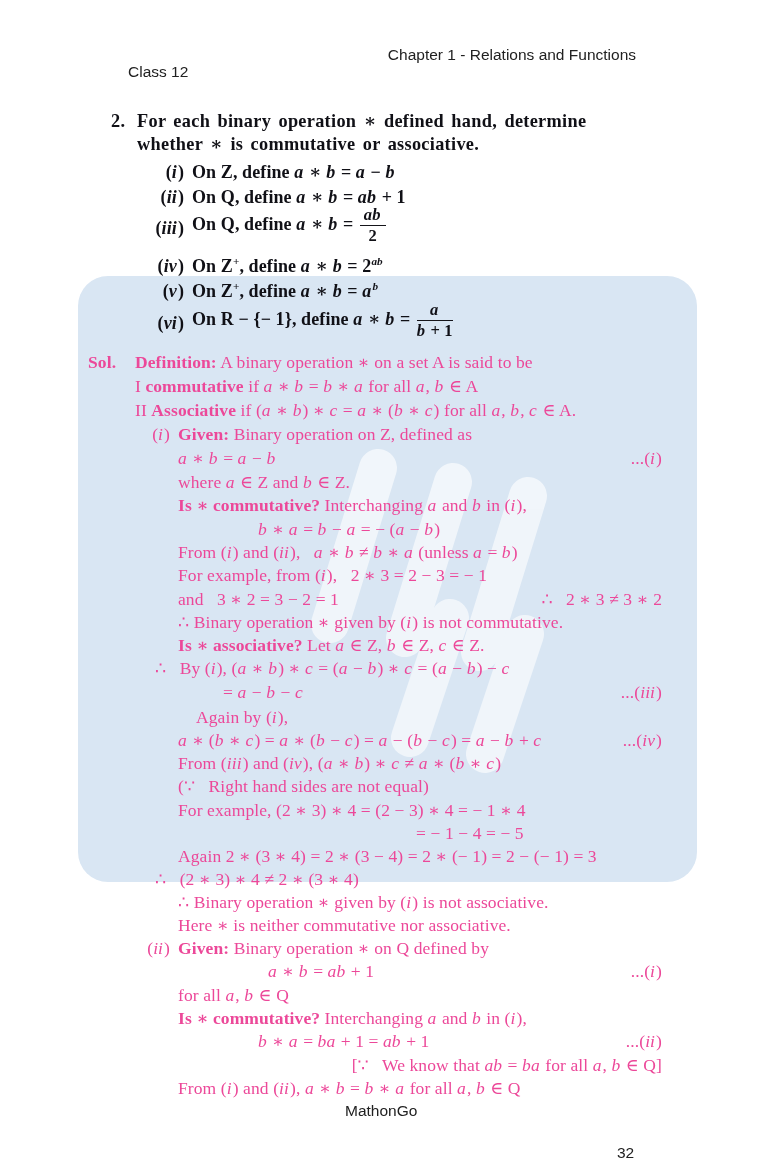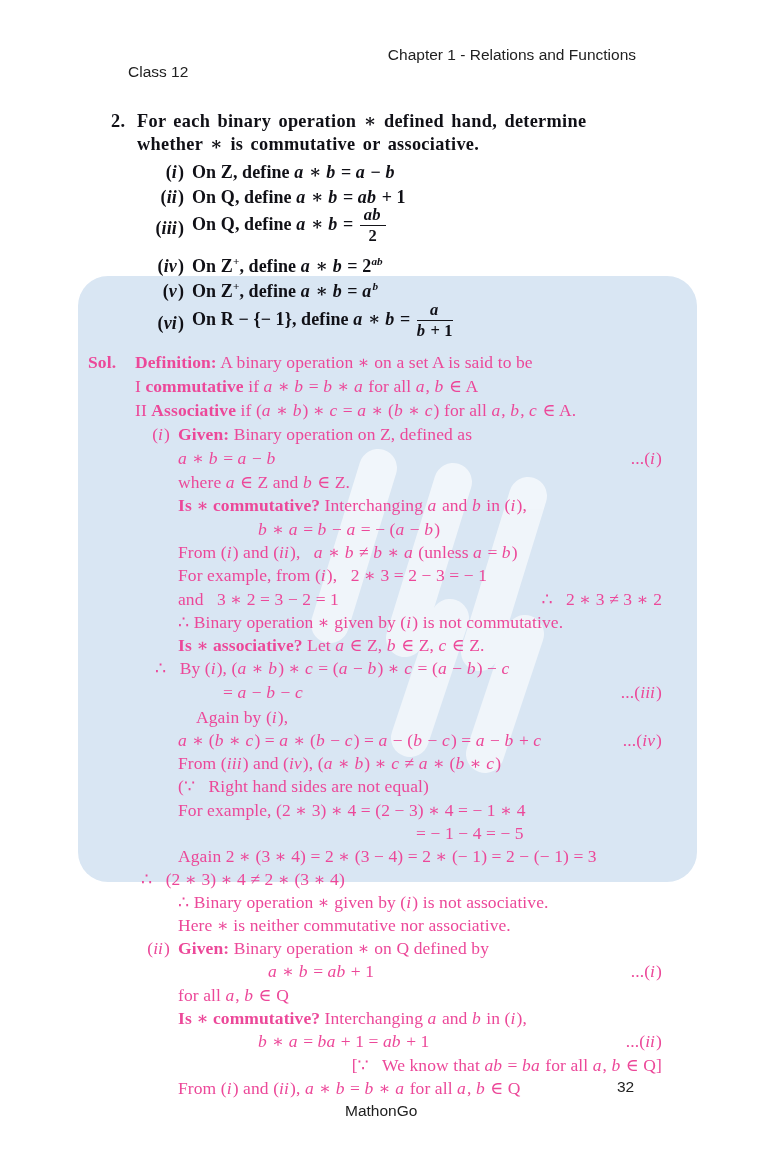--- a/index.html
+++ b/index.html
@@ -102,31 +102,31 @@
       <div class="ln" style="left: 223px; top: 681px;">= <i>a</i> − <i>b</i> − <i>c</i></div>
       <div class="ln ref" style="top: 681px;">...(<i>iii</i>)</div>
       <div class="ln" style="left: 196px; top: 706px;">Again by (<i>i</i>),</div>
       <div class="ln" style="left: 178px; top: 729px;"><i>a</i> ∗ (<i>b</i> ∗ <i>c</i>) = <i>a</i> ∗ (<i>b</i> − <i>c</i>) = <i>a</i> − (<i>b</i> − <i>c</i>) = <i>a</i> − <i>b</i> + <i>c</i></div>
       <div class="ln ref" style="top: 729px;">...(<i>iv</i>)</div>
       <div class="ln" style="left: 178px; top: 752px;">From (<i>iii</i>) and (<i>iv</i>), (<i>a</i> ∗ <i>b</i>) ∗ <i>c</i> ≠ <i>a</i> ∗ (<i>b</i> ∗ <i>c</i>)</div>
       <div class="ln" style="left: 178px; top: 775px;">(∵   Right hand sides are not equal)</div>
       <div class="ln" style="left: 178px; top: 799px;">For example, (2 ∗ 3) ∗ 4 = (2 − 3) ∗ 4 = − 1 ∗ 4</div>
       <div class="ln" style="left: 393px; top: 822px; margin-left: 23px;">= − 1 − 4 = − 5</div>
       <div class="ln" style="left: 178px; top: 845px;">Again 2 ∗ (3 ∗ 4) = 2 ∗ (3 − 4) = 2 ∗ (− 1) = 2 − (− 1) = 3</div>
-      <div class="ln" style="left: 141px; top: 868px;">∴   (2 ∗ 3) ∗ 4 ≠ 2 ∗ (3 ∗ 4)</div>
+      <div class="ln" style="left: 155px; top: 868px;">∴   (2 ∗ 3) ∗ 4 ≠ 2 ∗ (3 ∗ 4)</div>
       <div class="ln" style="left: 178px; top: 891px;">∴ Binary operation ∗ given by (<i>i</i>) is not associative.</div>
       <div class="ln" style="left: 178px; top: 914px;">Here ∗ is neither commutative nor associative.</div>
       <div class="ln num" style="left: 104px; top: 937px;">(<i>ii</i>)</div>
       <div class="ln" style="left: 178px; top: 937px;"><b>Given:</b> Binary operation ∗ on Q defined by</div>
       <div class="ln" style="left: 268px; top: 960px;"><i>a</i> ∗ <i>b</i> = <i>ab</i> + 1</div>
       <div class="ln ref" style="top: 960px;">...(<i>i</i>)</div>
       <div class="ln" style="left: 178px; top: 984px;">for all <i>a</i>, <i>b</i> ∈ Q</div>
       <div class="ln" style="left: 178px; top: 1007px;"><b>Is ∗ commutative?</b> Interchanging <i>a</i> and <i>b</i> in (<i>i</i>),</div>
       <div class="ln" style="left: 258px; top: 1030px;"><i>b</i> ∗ <i>a</i> = <i>ba</i> + 1 = <i>ab</i> + 1</div>
       <div class="ln ref" style="top: 1030px; text-align: right;">...(<i>ii</i>)</div>
       <div class="ln ref" style="top: 1054px;">[∵   We know that <i>ab</i> = <i>ba</i> for all <i>a</i>, <i>b</i> ∈ Q]</div>
       <div class="ln" style="left: 178px; top: 1077px;">From (<i>i</i>) and (<i>ii</i>), <i>a</i> ∗ <i>b</i> = <i>b</i> ∗ <i>a</i> for all <i>a</i>, <i>b</i> ∈ Q</div>
     </div>
 
   <div class="hf" style="left:345px;top:1102px;">MathonGo</div>
-  <div class="hf" style="left:617px;top:1078px;">32</div>
+  <div class="hf" style="left:617px;top:1144px;">32</div>
 
 </div>
 
 </body></html>

